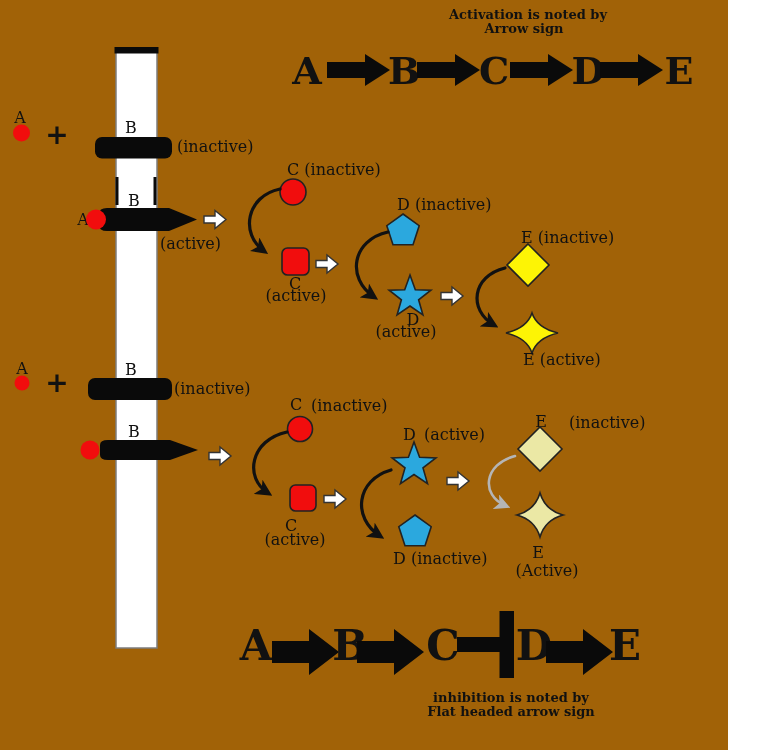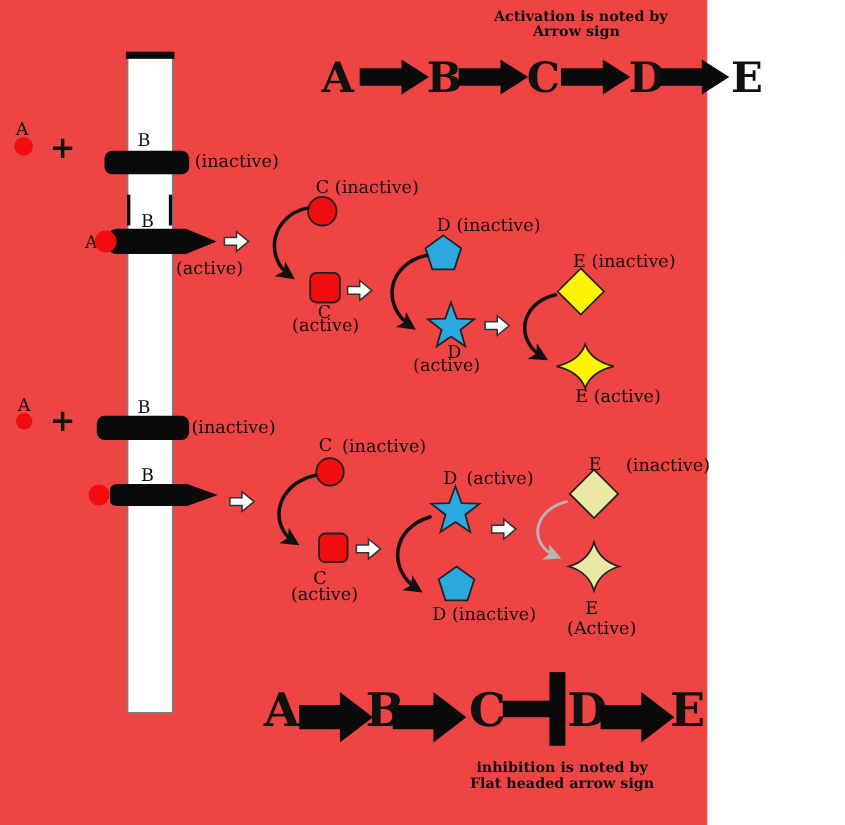--- a/index.html
+++ b/index.html
@@ -1,16 +1,16 @@
 <!DOCTYPE html>
 <html><head>
 <meta charset="utf-8">
 <style>
   html,body{margin:0;padding:0;background:#ffffff;}
-  .stage{width:643px;height:750px;position:relative;background:#ef4444;}
+  .stage{width:728px;height:750px;position:relative;background:#a16207;}
   svg{display:block;}
   text{font-family:"DejaVu Serif","Liberation Serif",serif;fill:#111;}
   .lbl{font-size:16px;}
   .cap{font-size:13px;font-weight:bold;text-anchor:middle;}
   .big-top{font-size:38px;font-weight:bold;text-anchor:middle;}
   .big-bot{font-size:42px;font-weight:bold;text-anchor:middle;}
   .plus{font-size:28px;font-weight:bold;text-anchor:middle;}
   .mid{text-anchor:middle;}
   .curve{fill:none;stroke:#111;stroke-width:3.2;stroke-linecap:round;}
   .curve-gray{fill:none;stroke:#b5b5b5;stroke-width:2.6;stroke-linecap:round;}

